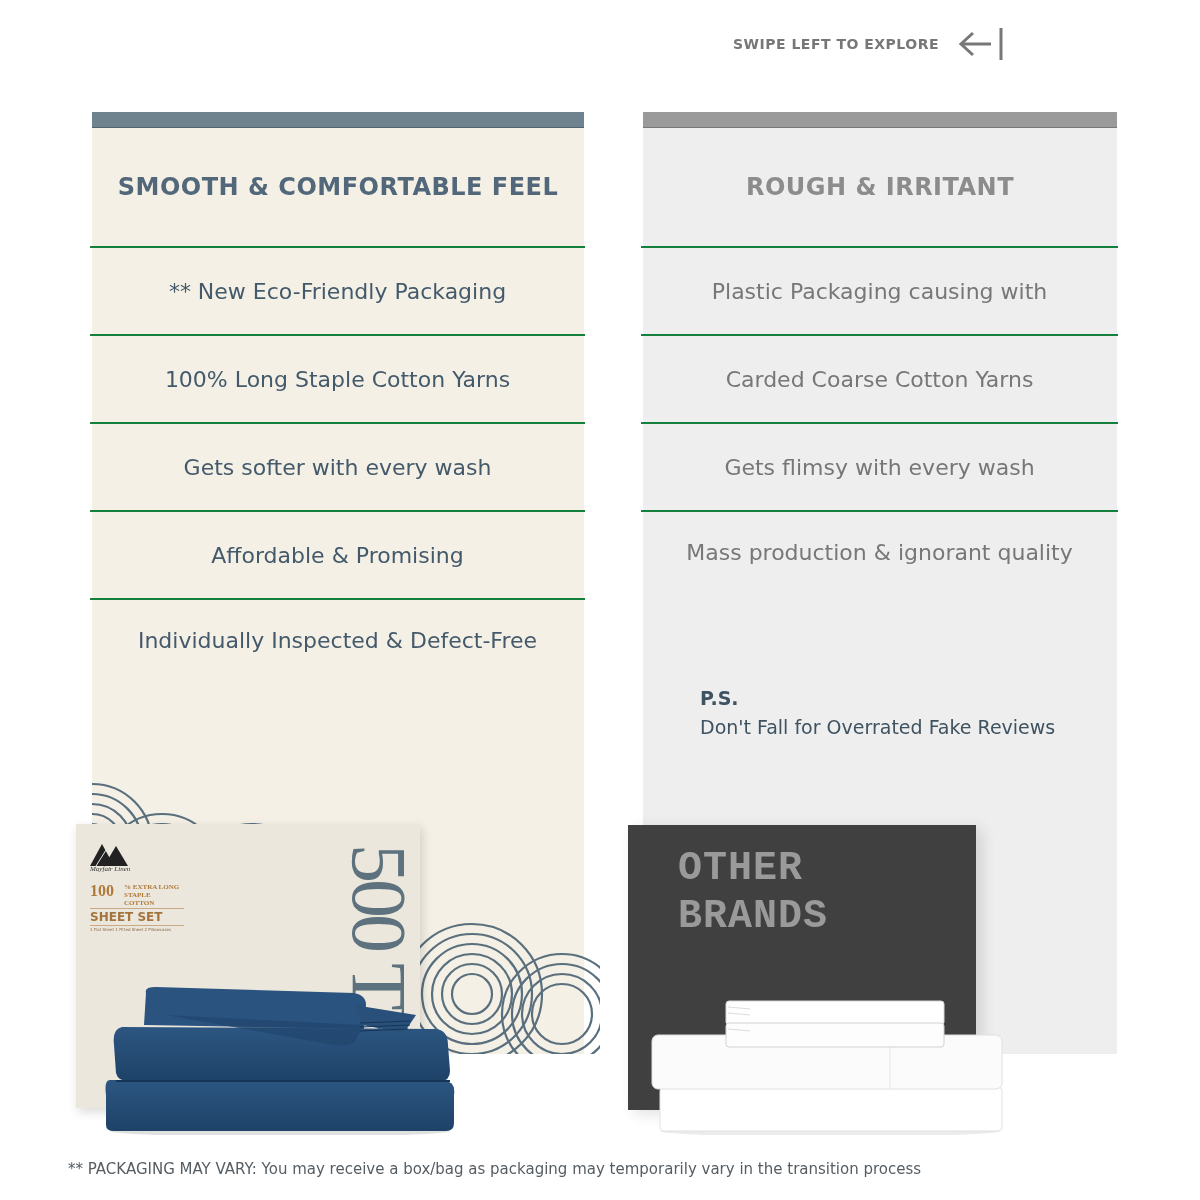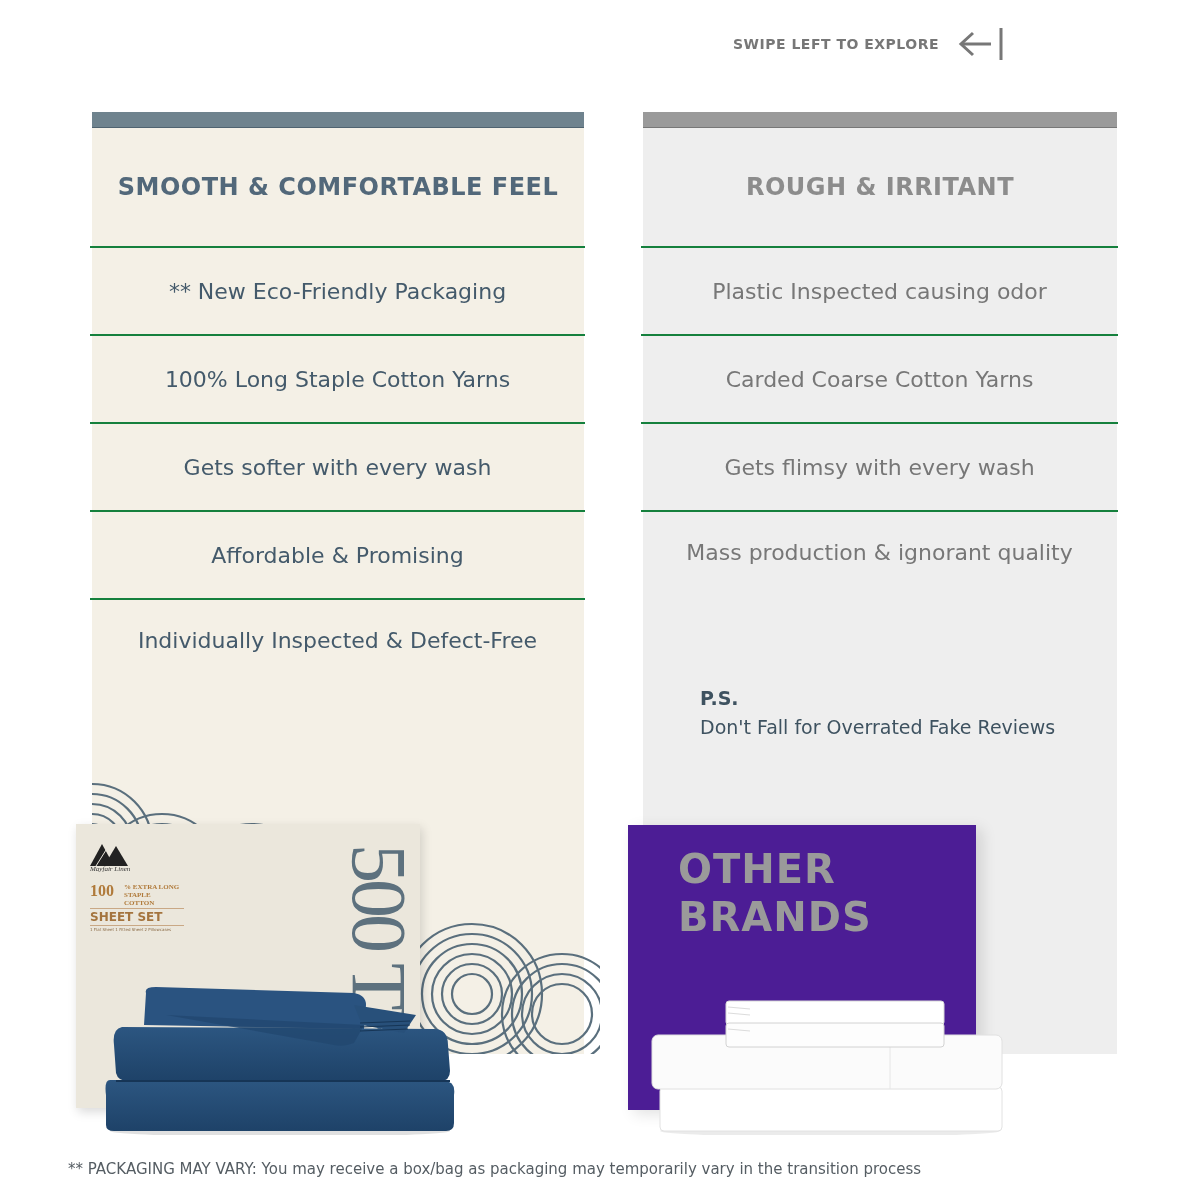--- a/index.html
+++ b/index.html
@@ -52,21 +52,21 @@
     .product-box .hundred { position: absolute; left: 14px; top: 58px; font-family: "Liberation Serif", serif; color: #b07a3a; font-size: 16px; font-weight: bold; }
     .product-box .extra { position: absolute; left: 48px; top: 59px; font-family: "Liberation Serif", serif; color: #b07a3a; font-size: 7px; line-height: 8px; font-weight: bold; }
     .product-box .sheetset { position: absolute; left: 14px; top: 84px; color: #a4743e; font-size: 12px; font-weight: bold; border-top: 1px solid #c9a885; border-bottom: 1px solid #c9a885; padding: 1px 0; width: 94px; }
     .product-box .contents { position: absolute; left: 14px; top: 103px; font-size: 4px; color: #8a6a45; width: 94px; }
     .product-box .tc { position: absolute; left: 265px; top: 20px; font-family: "Liberation Serif", serif; font-size: 78px; color: #5d717e; transform: rotate(90deg); transform-origin: left top; left: 348px; white-space: nowrap; letter-spacing: -4px; }
 
     .sheets-navy { position: absolute; left: 104px; top: 985px; width: 352px; height: 150px; }
 
     .other-box {
       position: absolute; left: 628px; top: 825px; width: 348px; height: 285px;
-      background: #4c1d95; box-shadow: 6px 4px 14px rgba(0,0,0,0.12);
+      background: #404040; box-shadow: 6px 4px 14px rgba(0,0,0,0.12); font-family: Liberation Mono, monospace;
     }
     .other-box .other-title {
       position: absolute; left: 50px; top: 20px; color: #9a9a9a; font-size: 40px; font-weight: bold;
       line-height: 48px; letter-spacing: 1px; white-space: pre-line;
     }
     .sheets-white { position: absolute; left: 650px; top: 995px; width: 360px; height: 140px; }
 
     .footnote {
       position: absolute; top: 1160px; left: 68px; color: #555d63; font-size: 15px; white-space: nowrap;
     }
@@ -123,21 +123,21 @@
         <circle cx="470" cy="320" r="50"></circle>
         <circle cx="470" cy="320" r="40"></circle>
         <circle cx="470" cy="320" r="30"></circle>
     </g>
   </svg>
 </div>
 
 <div class="col theirs">
   <div class="topbar"></div>
   <div class="col-header">ROUGH &amp; IRRITANT</div>
-  <div class="row">Plastic Inspected causing odor</div>
+  <div class="row">Plastic Packaging causing with</div>
   <div class="row">Carded Coarse Cotton Yarns</div>
   <div class="row">Gets flimsy with every wash</div>
   <div class="row last">Mass production &amp; ignorant quality</div>
   <div class="ps">
     <div class="ps-title">P.S.</div>
     <div>Don't Fall for Overrated Fake Reviews</div>
   </div>
 </div>
 
 <div class="product-box">

